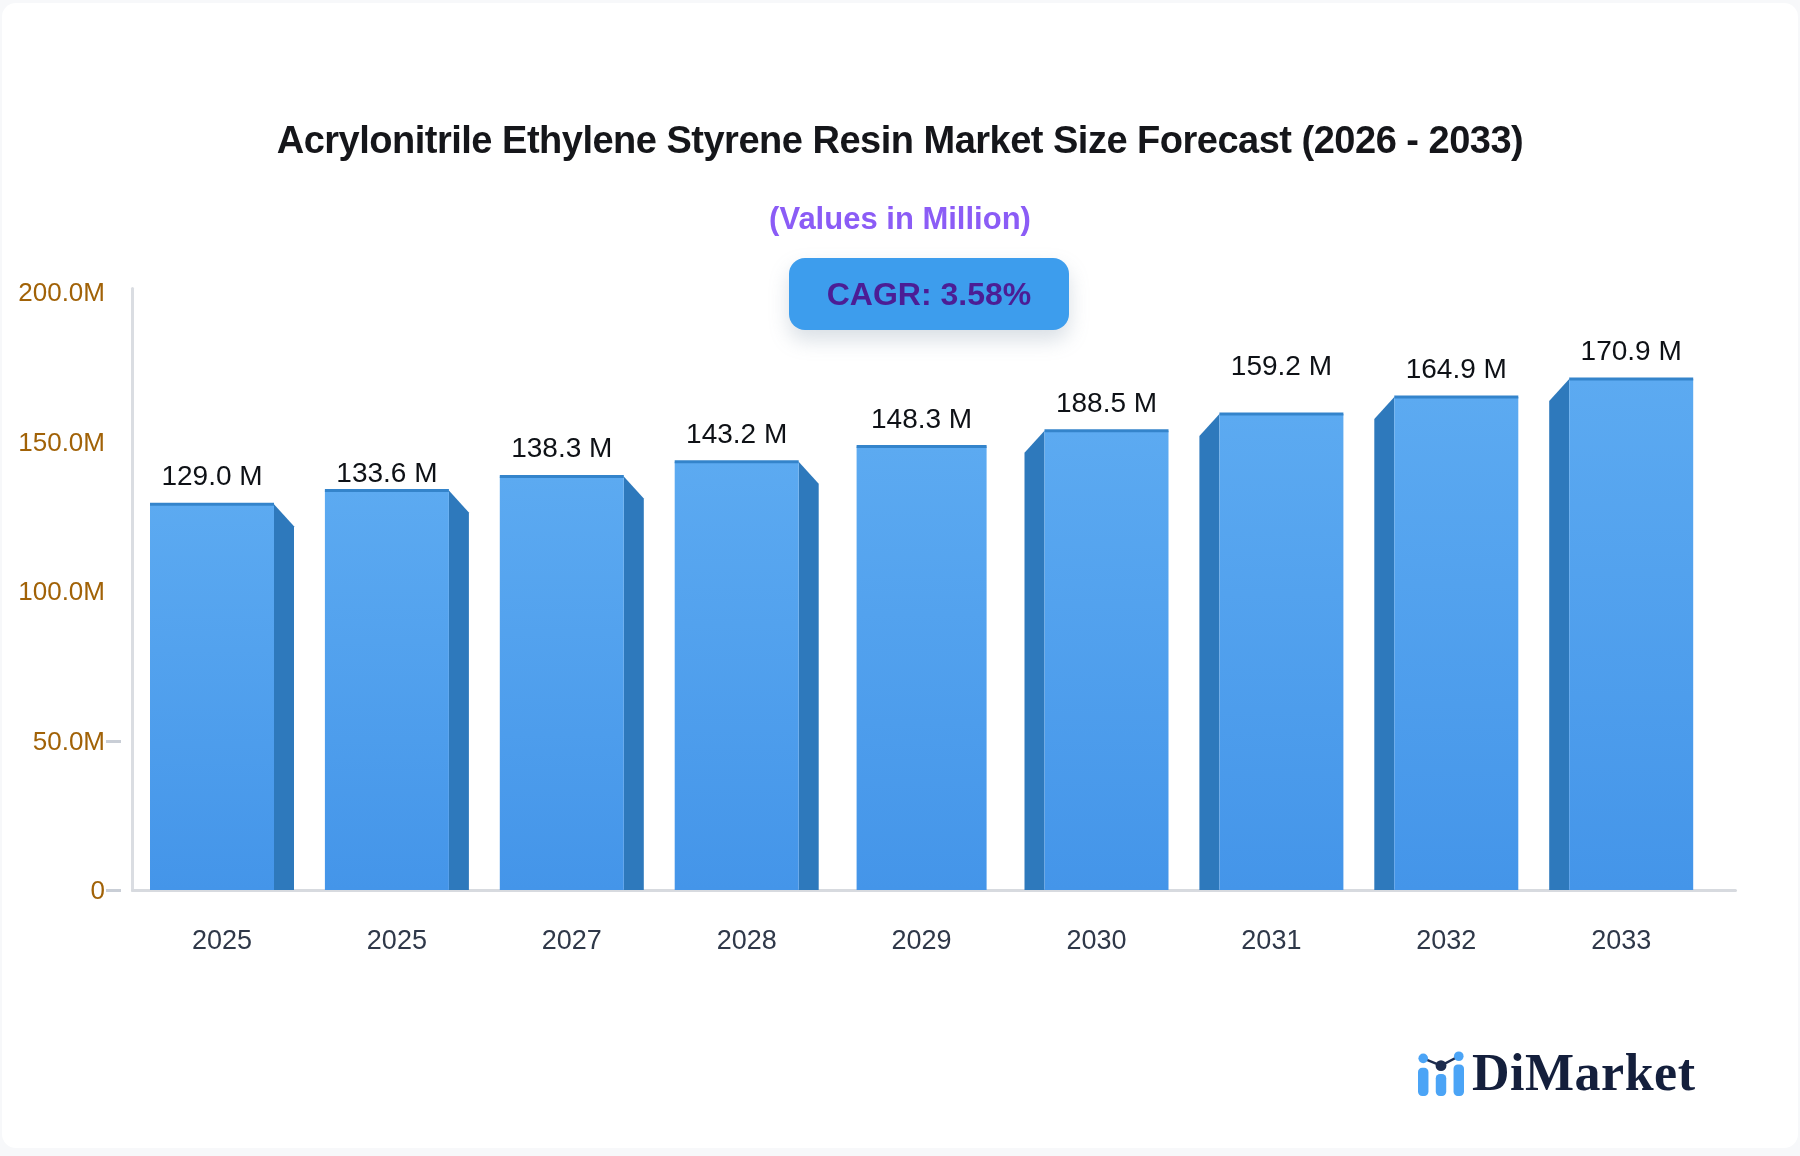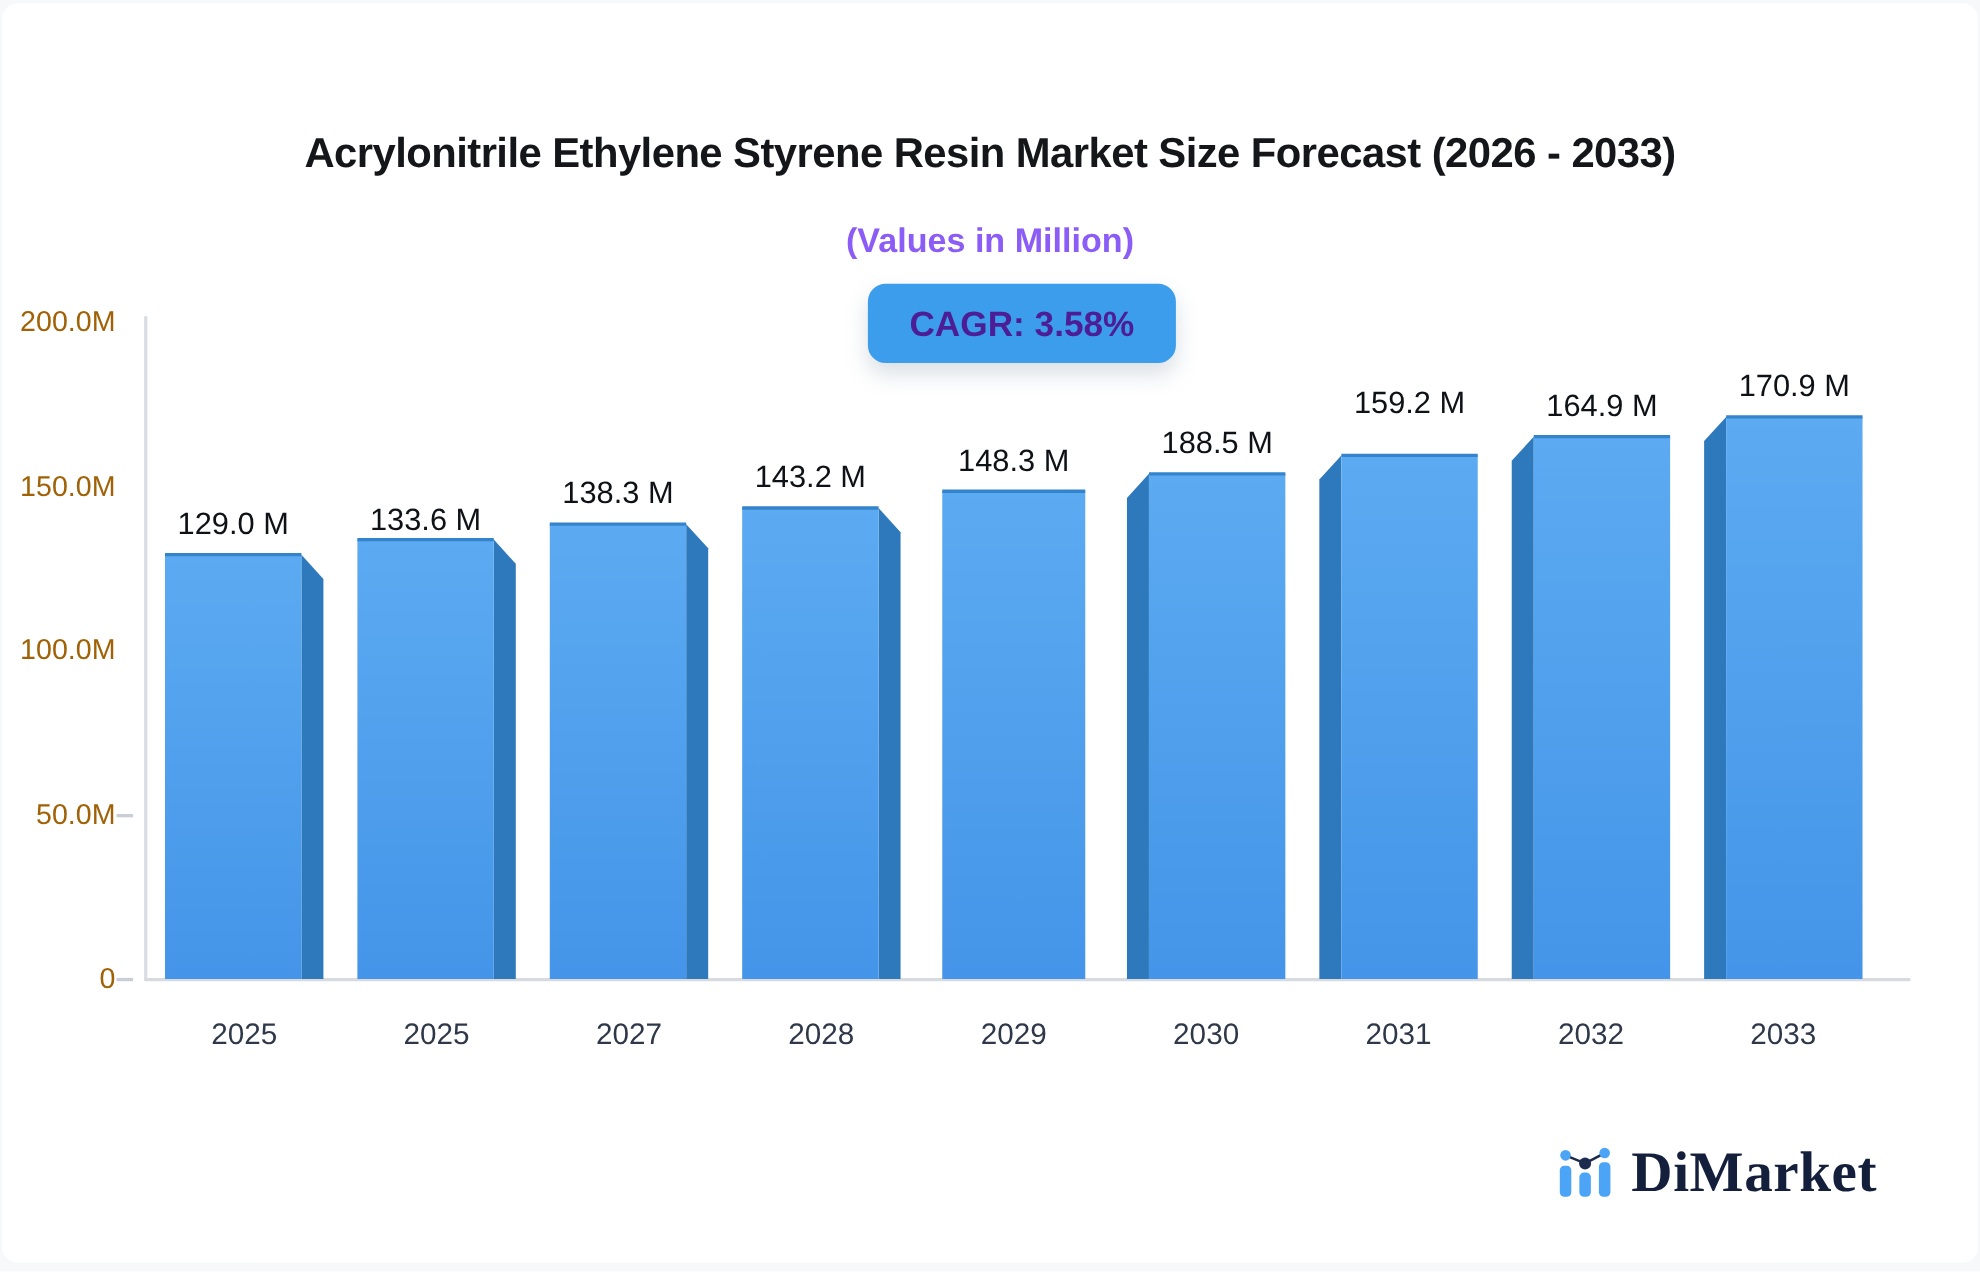--- a/index.html
+++ b/index.html
@@ -45,21 +45,21 @@
     position:absolute;font-size:28px;font-weight:500;color:#0e1116;
     transform:translateX(-50%);white-space:nowrap;
   }
   .xlabel{
     position:absolute;top:922px;font-size:27px;font-weight:500;color:#2f3849;
     transform:translateX(-50%);white-space:nowrap;
   }
   #bars-svg{position:absolute;left:0;top:0;}
   .logo{
     position:absolute;left:1413px;top:1040px;height:54px;
-    display:flex;gap:16px;cursor:pointer;
+    display:flex;align-items:flex-end;gap:5px;cursor:pointer;
   }
   .logo-text{
     font-family:"Liberation Serif", serif;font-weight:700;
     font-size:52px;line-height:0.92;color:#141f3c;letter-spacing:0.5px;
   }
 </style>
 </head>
 <body>
 
 <div class="card">

